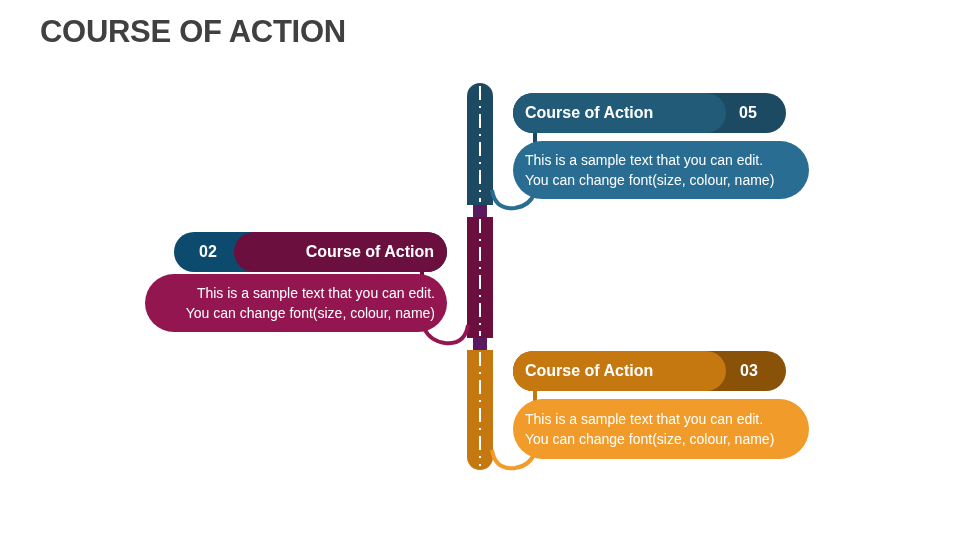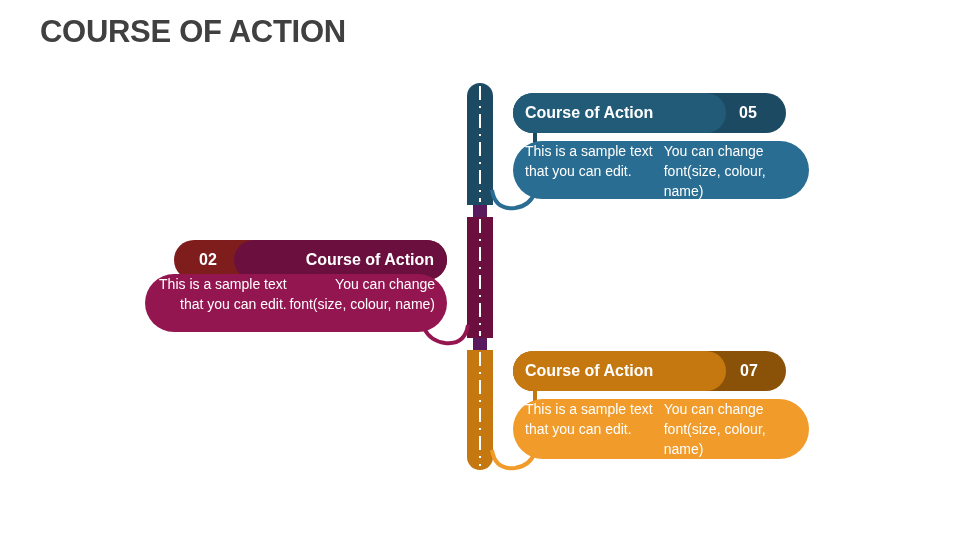--- a/index.html
+++ b/index.html
@@ -5,21 +5,21 @@
   html, body { margin:0; padding:0; }
   body { width:960px; height:540px; background:#ffffff; position:relative; overflow:hidden;
          font-family:"Liberation Sans", "DejaVu Sans", sans-serif; }
   .title { position:absolute; left:40px; top:14px; font-size:31px; font-weight:bold; color:#404040;
            letter-spacing:-0.3px; }
   .abs { position:absolute; }
   .pill { position:absolute; border-radius:22px; overflow:hidden; color:#fff; font-weight:bold; }
   .pill .seg { position:absolute; top:0; bottom:0; }
   .pill .lbl { position:absolute; top:0; bottom:0; display:flex; align-items:center; font-size:16px; }
   .desc { position:absolute; border-radius:30px; color:#fff; font-size:14px; line-height:20px;
-          display:flex; flex-direction:row; justify-content:center; }
+          display:flex; flex-direction:column; justify-content:center; }
   .bar { position:absolute; width:26px; }
   .dash { position:absolute; left:12px; width:2px; }
   .conn { position:absolute; width:4px; }
 </style>
 </head>
 <body>
 
 <div class="title">COURSE OF ACTION</div>
 
 <div>
@@ -51,36 +51,36 @@
     <div class="lbl" style="left:226px;">05</div>
   </div>
   <div class="conn" style="left:533px; top:133px; height:10px; background:#1d4a63;"></div>
   <div class="desc" style="left:513px; top:141px; width:296px; height:58px; background:#2a6d92; padding-left:12px; box-sizing:border-box;">
     <div>This is a sample text that you can edit.</div>
     <div>You can change font(size, colour, name)</div>
   </div>
 </div>
 
 <div>
-  <div class="pill" style="left:174px; top:240px; width:273px; height:40px; background:#7f1d1d;">
+  <div class="pill" style="left:174px; top:232px; width:273px; height:40px; background:#0c4a6e;">
     <div class="seg" style="left:60px; right:0; background:#6b103e; border-radius:20px 0 0 20px;"></div>
     <div class="lbl" style="left:25px;">02</div>
     <div class="lbl" style="right:13px;">Course of Action</div>
   </div>
   <div class="conn" style="left:420px; top:266px; height:10px; background:#6b103e;"></div>
   <div class="desc" style="left:145px; top:274px; width:302px; height:58px; background:#941651; padding-right:12px; box-sizing:border-box; text-align:right;">
     <div>This is a sample text that you can edit.</div>
     <div>You can change font(size, colour, name)</div>
   </div>
 </div>
 
 <div>
   <div class="pill" style="left:513px; top:351px; width:273px; height:40px; background:#8a5208;">
     <div class="seg" style="left:0; width:213px; background:#c67810; border-radius:0 20px 20px 0;"></div>
     <div class="lbl" style="left:12px;">Course of Action</div>
-    <div class="lbl" style="left:227px;">07</div>
+    <div class="lbl" style="left:227px;">03</div>
   </div>
   <div class="conn" style="left:533px; top:391px; height:10px; background:#c67810;"></div>
   <div class="desc" style="left:513px; top:399px; width:296px; height:60px; background:#f09b2a; padding-left:12px; box-sizing:border-box;">
     <div>This is a sample text that you can edit.</div>
     <div>You can change font(size, colour, name)</div>
   </div>
 </div>
 
 </body></html>

